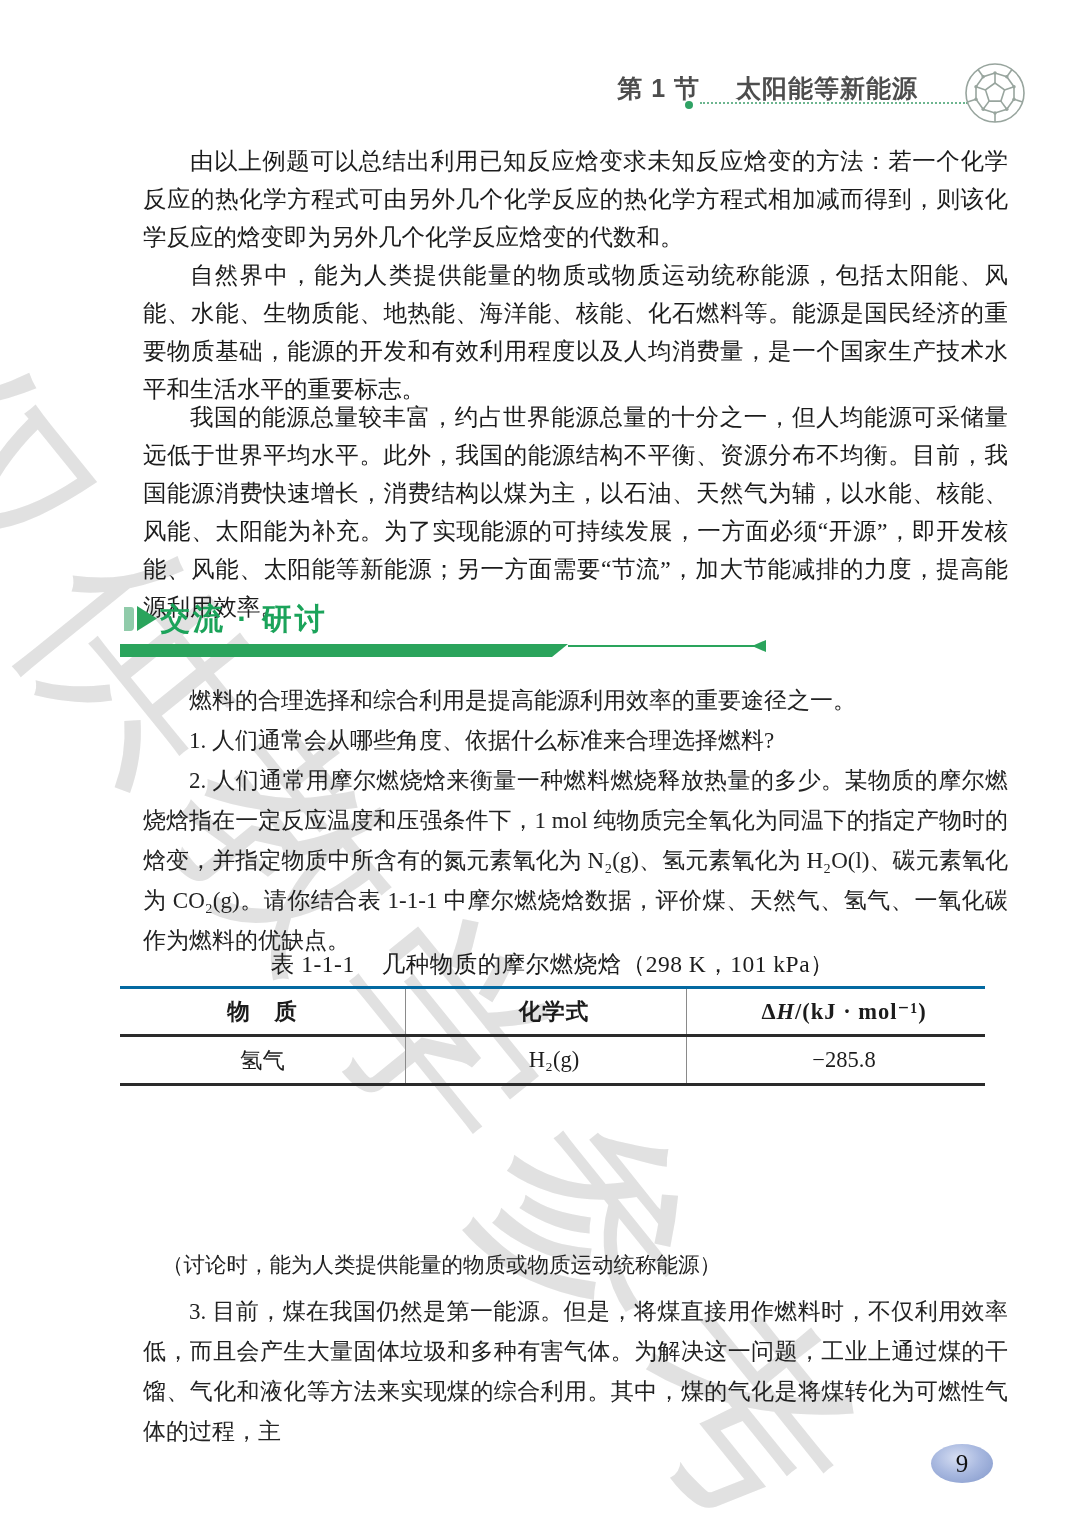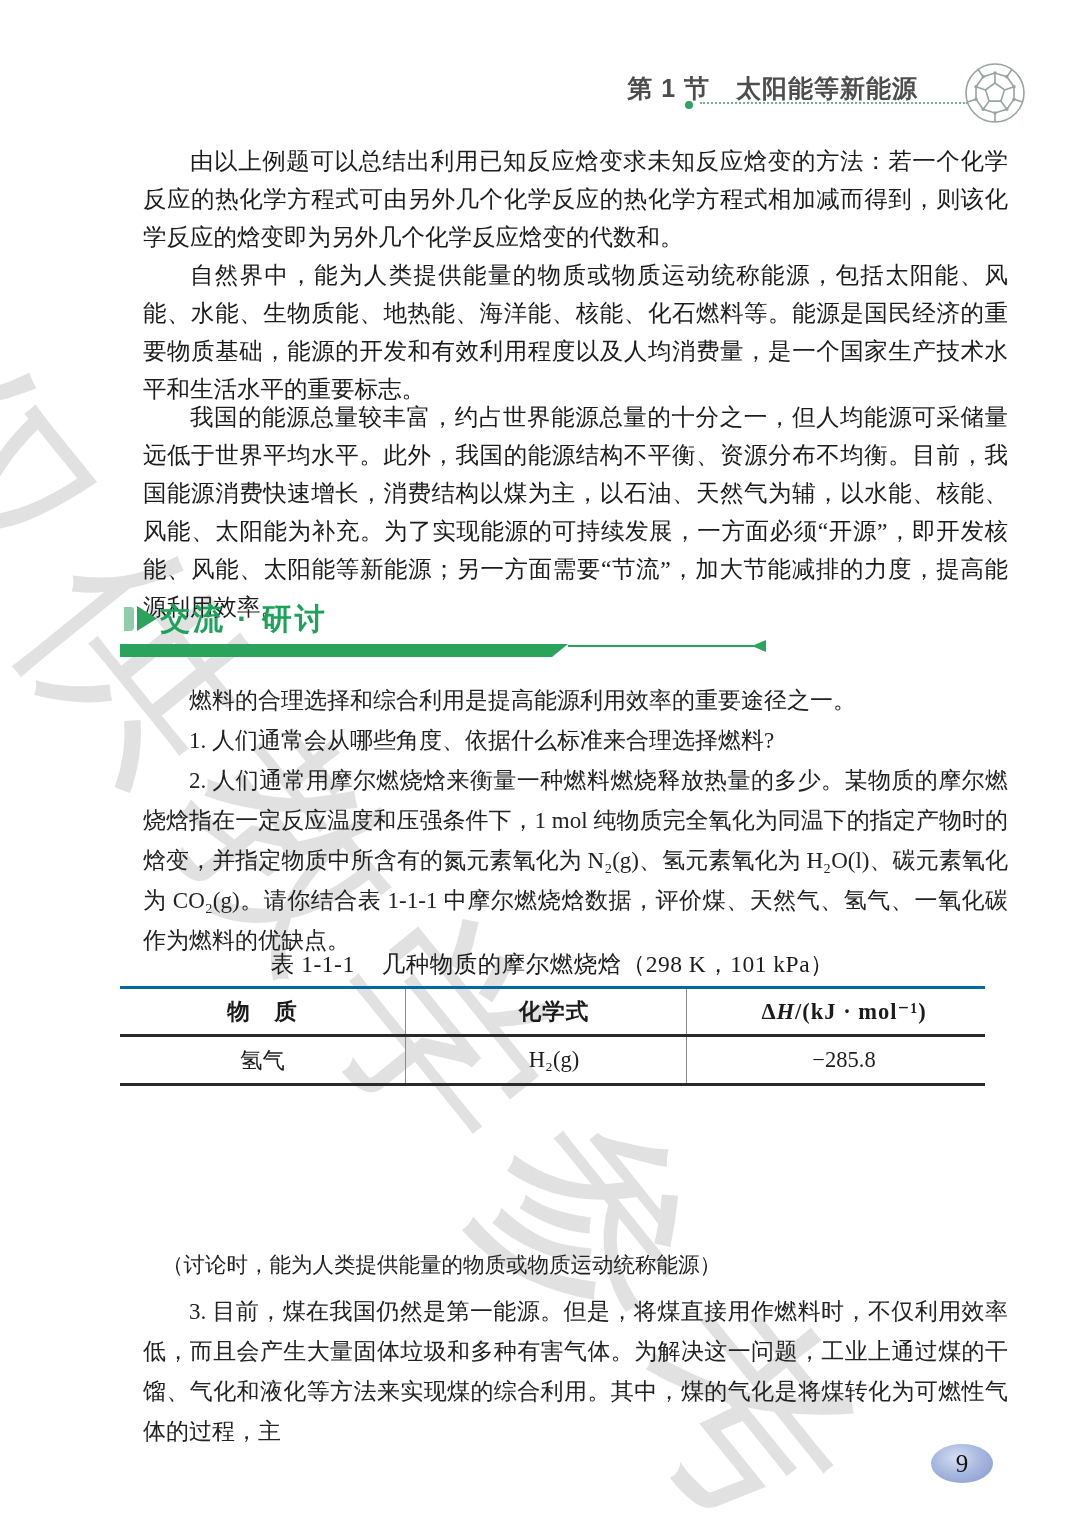--- a/index.html
+++ b/index.html
@@ -12,21 +12,21 @@
     font-size:215px; letter-spacing:26px; white-space:nowrap;
     color:#c9c9c9; opacity:.55;
     transform:rotate(51deg); transform-origin:0 0;
     pointer-events:none; font-family:"Liberation Serif",serif;
   }
 
   
   .runhead { position:absolute; top:72px; right:162px; z-index:2;
     font-family:"Liberation Sans","DejaVu Sans",sans-serif;
     font-weight:bold; font-size:25px; color:#4d4d4d; letter-spacing:1px; }
-  .runhead .sec { margin-right:26px; }
+  .runhead .sec { margin-right:36px; }
   .head-dot { position:absolute; top:101px; left:685px; width:8px; height:8px;
     border-radius:50%; background:#2fa264; z-index:2; }
   .head-dotline { position:absolute; top:102px; left:700px; width:268px;
     border-top:2px dotted #6cb58f; z-index:2; }
   .fullerene { position:absolute; top:60px; left:962px; z-index:2; }
 
   
   .content { position:absolute; left:120px; top:0; width:865px; z-index:2; }
   .para { position:absolute; width:865px; font-size:23.5px; line-height:38px;
     color:#1c1c1c; text-align:justify; text-indent:2em;margin-left:23px; }

